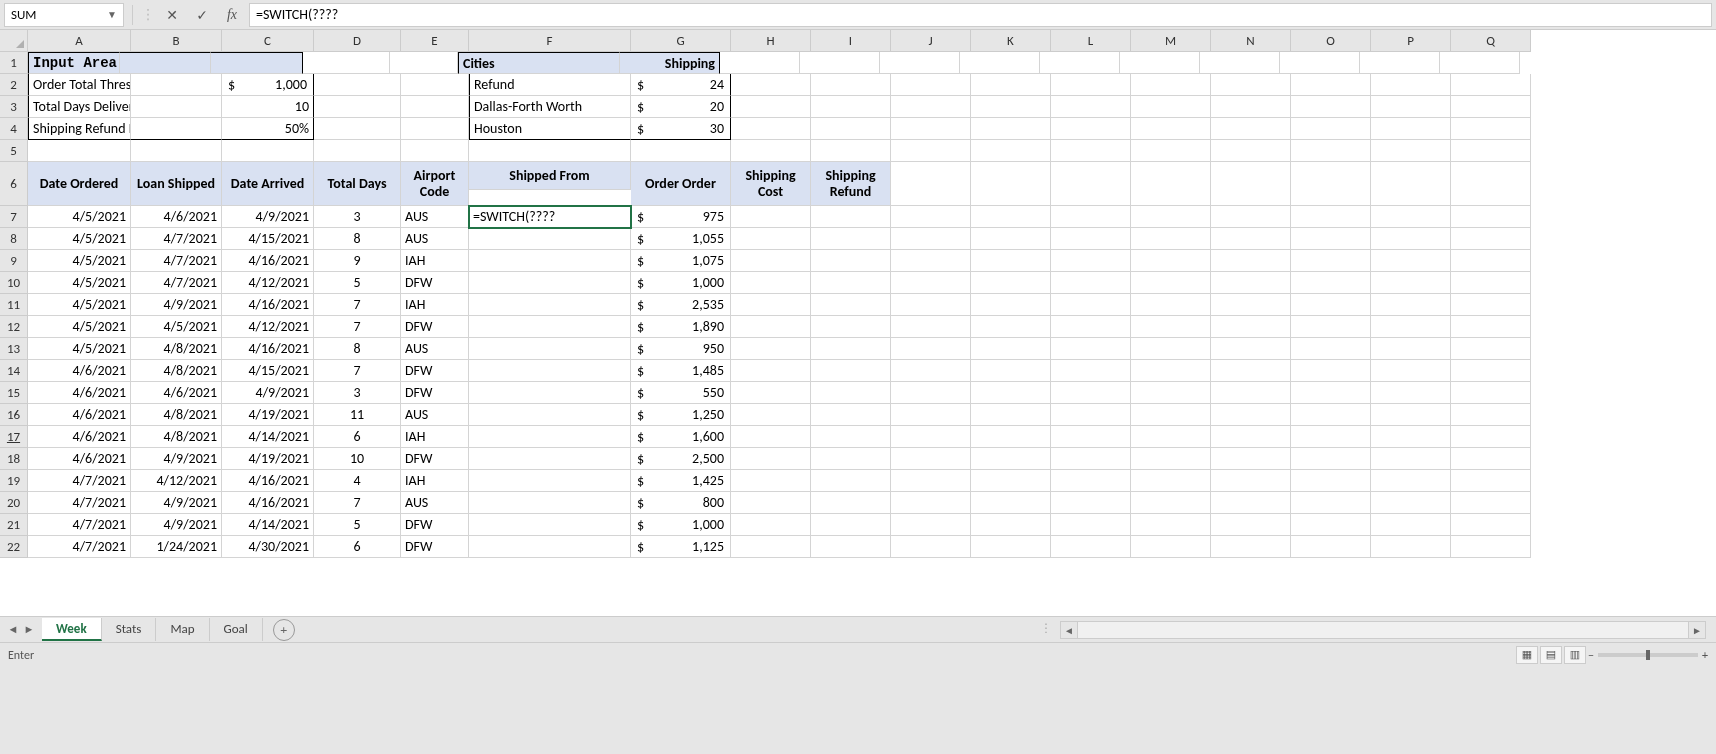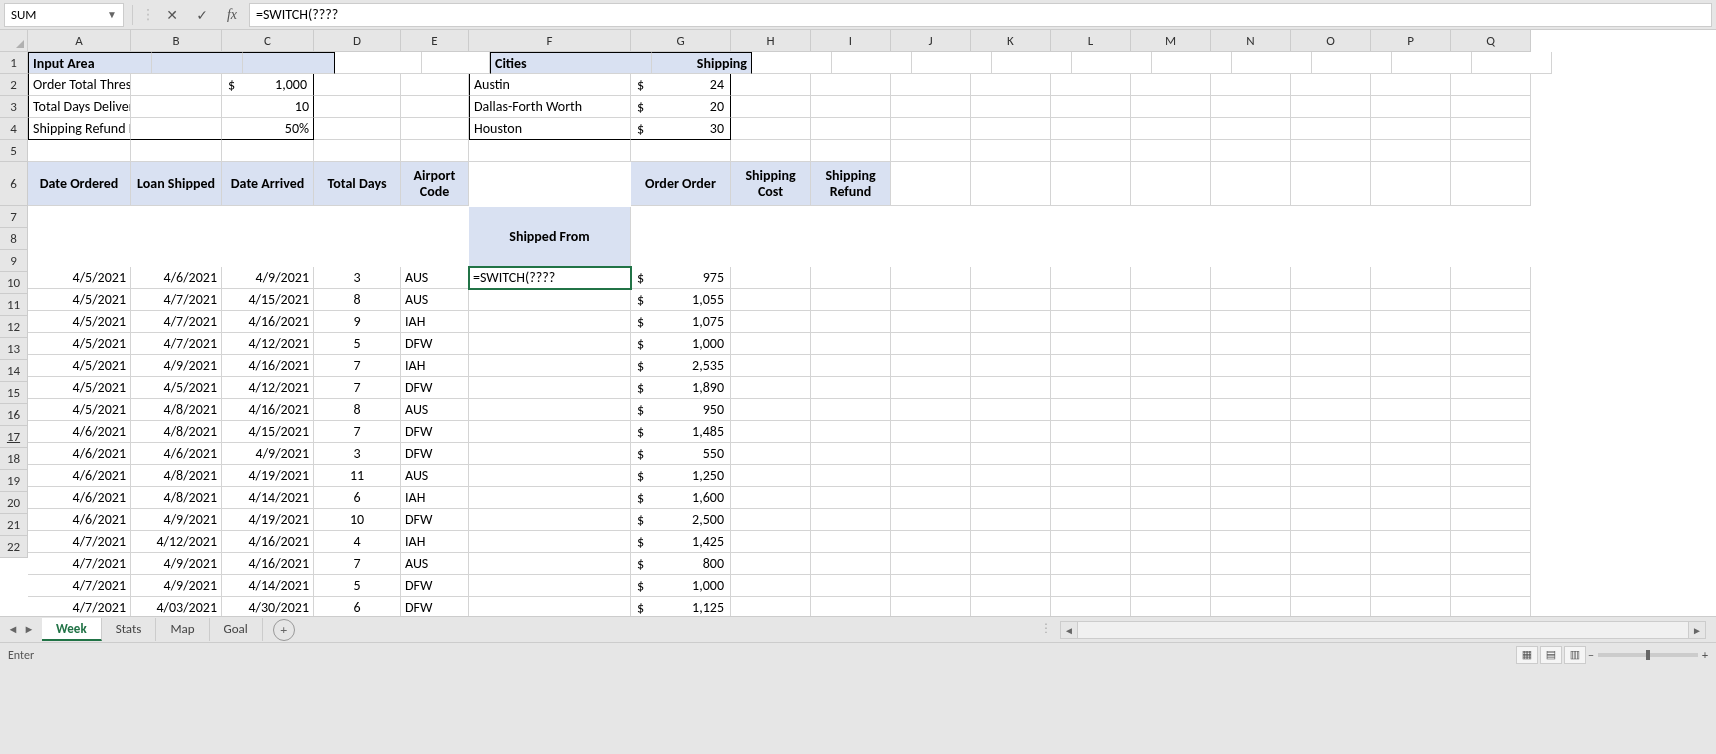--- a/index.html
+++ b/index.html
@@ -126,21 +126,21 @@
       <div class="row-h" style="height: 22px; text-decoration: underline;">17</div>
       <div class="row-h" style="height: 22px;">18</div>
       <div class="row-h" style="height: 22px;">19</div>
       <div class="row-h" style="height: 22px;">20</div>
       <div class="row-h" style="height: 22px;">21</div>
       <div class="row-h" style="height: 22px;">22</div>
     </div>
 
   <div class="cells" id="cells">
       <div class="row">
-        <div class="cell header-fill box-border-top box-border-left left bold" style="width: 124px;">Input Area</div>
+        <div class="cell header-fill box-border-top box-border-left left bold" style="width: 92px; font-family: Liberation Mono, monospace;">Input Area</div>
         <div class="cell header-fill box-border-top" style="width: 91px;"></div>
         <div class="cell header-fill box-border-top box-border-right" style="width: 92px;"></div>
         <div class="cell" style="width: 87px;"></div>
         <div class="cell" style="width: 68px;"></div>
         <div class="cell header-fill box-border-top box-border-left left bold" style="width: 162px;">Cities</div>
         <div class="cell header-fill box-border-top box-border-right right bold" style="width: 100px; text-align: right;">Shipping</div>
         <div class="cell" style="width: 80px;"></div>
         <div class="cell" style="width: 80px;"></div>
         <div class="cell" style="width: 80px;"></div>
         <div class="cell" style="width: 80px;"></div>
@@ -153,21 +153,21 @@
       </div>
       <div class="row">
         <div class="cell box-border-left left" style="width: 103px;">Order Total Threshold</div>
         <div class="cell" style="width: 91px;"></div>
         <div class="cell box-border-right dollar-cell" style="width: 92px;">
           <span class="sym">$</span>
           <span class="val">1,000</span>
         </div>
         <div class="cell" style="width: 87px;"></div>
         <div class="cell" style="width: 68px;"></div>
-        <div class="cell box-border-left left" style="width: 162px;">Austin</div>
+        <div class="cell box-border-left left" style="width: 162px;">Refund</div>
         <div class="cell box-border-right dollar-cell" style="width: 100px;">
           <span class="sym">$</span>
           <span class="val">24</span>
         </div>
         <div class="cell" style="width: 80px;"></div>
         <div class="cell" style="width: 80px;"></div>
         <div class="cell" style="width: 80px;"></div>
         <div class="cell" style="width: 80px;"></div>
         <div class="cell" style="width: 80px;"></div>
         <div class="cell" style="width: 80px;"></div>
@@ -238,21 +238,21 @@
         <div class="cell" style="width: 80px;"></div>
         <div class="cell" style="width: 80px;"></div>
         <div class="cell" style="width: 80px;"></div>
       </div>
       <div class="row header6">
         <div class="cell" style="width: 103px; height: 44px;">Date Ordered</div>
         <div class="cell" style="width: 91px; height: 44px;">Loan Shipped</div>
         <div class="cell" style="width: 92px; height: 44px;">Date Arrived</div>
         <div class="cell" style="width: 87px; height: 44px;">Total Days</div>
         <div class="cell" style="width: 68px; height: 44px;">Airport Code</div>
-        <div class="cell" style="width: 162px; height: 60px; margin-top: 45px;">Shipped From</div>
+        <div class="cell" style="width: 162px; height: 28px;">Shipped From</div>
         <div class="cell" style="width: 100px; height: 44px;">Order Order</div>
         <div class="cell" style="width: 80px; height: 44px;">Shipping Cost</div>
         <div class="cell" style="width: 80px; height: 44px;">Shipping Refund</div>
         <div class="cell" style="width: 80px; height: 44px; background: rgb(255, 255, 255); font-weight: normal;"></div>
         <div class="cell" style="width: 80px; height: 44px; background: rgb(255, 255, 255); font-weight: normal;"></div>
         <div class="cell" style="width: 80px; height: 44px; background: rgb(255, 255, 255); font-weight: normal;"></div>
         <div class="cell" style="width: 80px; height: 44px; background: rgb(255, 255, 255); font-weight: normal;"></div>
         <div class="cell" style="width: 80px; height: 44px; background: rgb(255, 255, 255); font-weight: normal;"></div>
         <div class="cell" style="width: 80px; height: 44px; background: rgb(255, 255, 255); font-weight: normal;"></div>
         <div class="cell" style="width: 80px; height: 44px; background: rgb(255, 255, 255); font-weight: normal;"></div>
@@ -583,21 +583,21 @@
         <div class="cell" style="width: 80px;"></div>
         <div class="cell" style="width: 80px;"></div>
         <div class="cell" style="width: 80px;"></div>
         <div class="cell" style="width: 80px;"></div>
         <div class="cell" style="width: 80px;"></div>
         <div class="cell" style="width: 80px;"></div>
         <div class="cell" style="width: 80px;"></div>
       </div>
       <div class="row">
         <div class="cell right" style="width: 103px;">4/7/2021</div>
-        <div class="cell right" style="width: 91px;">4/03/2021</div>
+        <div class="cell right" style="width: 91px;">1/24/2021</div>
         <div class="cell right" style="width: 92px;">4/30/2021</div>
         <div class="cell center" style="width: 87px;">6</div>
         <div class="cell left" style="width: 68px;">DFW</div>
         <div class="cell" style="width: 162px;"></div>
         <div class="cell dollar-cell" style="width: 100px;">
           <span class="sym">$</span>
           <span class="val">1,125</span>
         </div>
         <div class="cell" style="width: 80px;"></div>
         <div class="cell" style="width: 80px;"></div>

